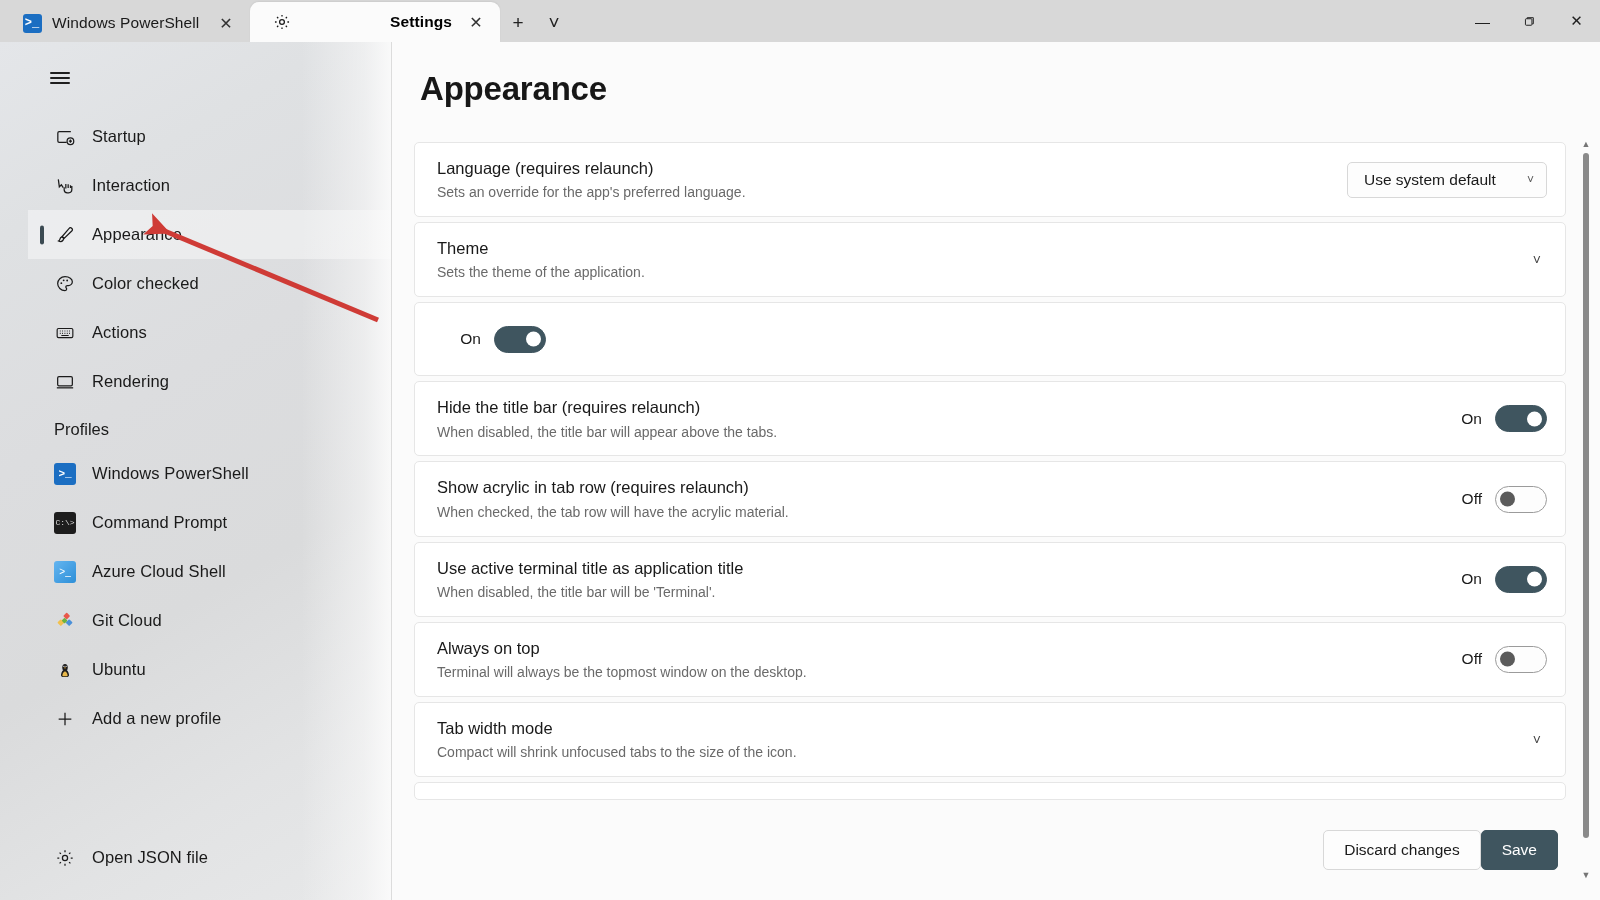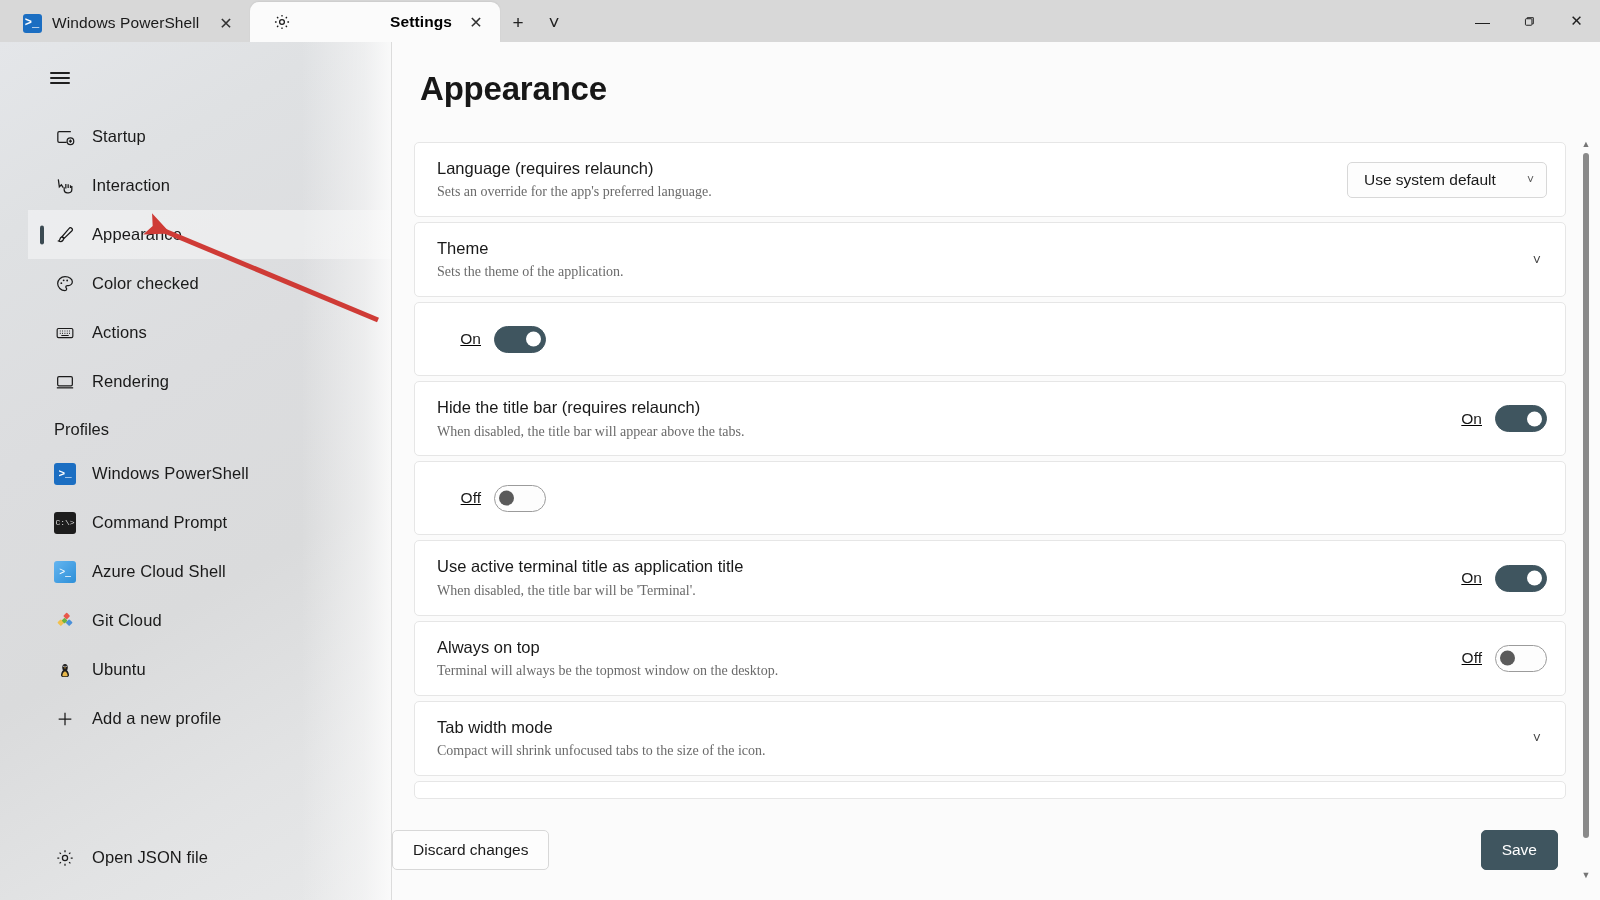--- a/index.html
+++ b/index.html
@@ -105,33 +105,33 @@
     padding: 28px 0 18px 28px; letter-spacing: -.2px;
   }
   .settings-scroll { flex: 1; overflow: hidden; padding: 16px 34px 0 22px; position: relative; min-height: 0; }
   .card {
     background: #fff; border: 1px solid #e6e6e6; border-radius: 5px;
     margin-bottom: 5px; min-height: 74px;
     display: flex; align-items: center; padding: 0 18px 0 22px;
   }
   .card-text { flex: 1; min-width: 0; padding: 14px 0; }
   .card-title { font-size: 16.5px; color: #191919; line-height: 1.35; }
-  .card-desc { font-size: 14px; color: #6a6a6a; margin-top: 4px; line-height: 1.35; font-family: Liberation Serif, serif; }
+  .card-desc { font-size: 14px; color: #6a6a6a; margin-top: 4px; line-height: 1.35; }
   .card-control { flex: 0 0 auto; display: flex; align-items: flex-start; gap: 14px; margin-left: 18px; }
 
   .dropdown {
     display: flex; align-items: center; gap: 20px;
     border: 1px solid #d8d8d8; border-radius: 5px; background: #fdfdfd;
     padding: 8px 12px 8px 16px; font-size: 15.5px; color: #1a1a1a;
     min-width: 200px; justify-content: space-between; cursor: pointer;
   }
   .chev { font-size: 12px; color: #5a5a5a; line-height: 1; }
   .expander-chev { font-size: 14px; color: #444; padding: 0 6px; cursor: pointer; }
 
-  .toggle-wrap { display: flex; align-items: center; gap: 13px; text-decoration: underline; }
+  .toggle-wrap { display: flex; align-items: center; gap: 13px; }
   .toggle-label { font-size: 15.5px; color: #1a1a1a; min-width: 26px; text-align: right; }
   .switch {
     width: 52px; height: 27px; border-radius: 14px; position: relative; cursor: pointer;
     flex: 0 0 52px;
   }
   .switch.on { background: #3f555f; border: 1px solid #3f555f; }
   .switch.off { background: #fdfdfd; border: 1px solid #9b9b9b; }
   .knob { position: absolute; top: 50%; transform: translateY(-50%); border-radius: 50%; }
   .switch.on .knob { right: 4px; width: 15px; height: 15px; background: #fff; }
   .switch.off .knob { left: 4px; width: 15px; height: 15px; background: #5a5a5a; }
@@ -140,21 +140,21 @@
   .scrollbar {
     position: absolute; right: 8px; top: 96px; bottom: 18px; width: 12px;
     display: flex; flex-direction: column; align-items: center; z-index: 3;
   }
   .sb-arrow { font-size: 9px; color: #757575; line-height: 1; padding: 2px 0; cursor: pointer; }
   .sb-track { flex: 1; width: 12px; display: flex; justify-content: center; padding: 2px 0; }
   .sb-thumb { width: 6px; background: #8a8a8a; border-radius: 3px; height: 96%; cursor: pointer; }
 
   
   .footer {
-    flex: 0 0 auto; height: 86px; display: flex; align-items: center; justify-content: space-between;
+    flex: 0 0 auto; height: 86px; display: flex; align-items: center; justify-content: flex-end;
     padding: 0 42px 14px 0; background: #fbfbfb;
   }
   .btn {
     font-size: 15.5px; border-radius: 5px; padding: 9px 20px; cursor: pointer; line-height: 1.3;
   }
   .btn-secondary { background: #fdfdfd; border: 1px solid #d8d8d8; color: #1a1a1a; }
   .btn-primary { background: #3f555f; border: 1px solid #3f555f; color: #fff; }
 
   
   .annotation { position: absolute; left: 0; top: 0; width: 1600px; height: 900px; pointer-events: none; z-index: 50; }
@@ -395,20 +395,24 @@
             <div class="toggle-wrap">
               <span class="toggle-label">On</span>
               <div class="switch on">
                   <span class="knob"></span>
                 </div>
             </div>
           </div>
         </div>
 
         <div class="card">
+          <div class="card-text">
+            <div class="card-title">Show acrylic in tab row (requires relaunch)</div>
+            <div class="card-desc">When checked, the tab row will have the acrylic material.</div>
+          </div>
           <div class="card-control">
             <div class="toggle-wrap">
               <span class="toggle-label">Off</span>
               <div class="switch off">
                   <span class="knob"></span>
                 </div>
             </div>
           </div>
         </div>
 

